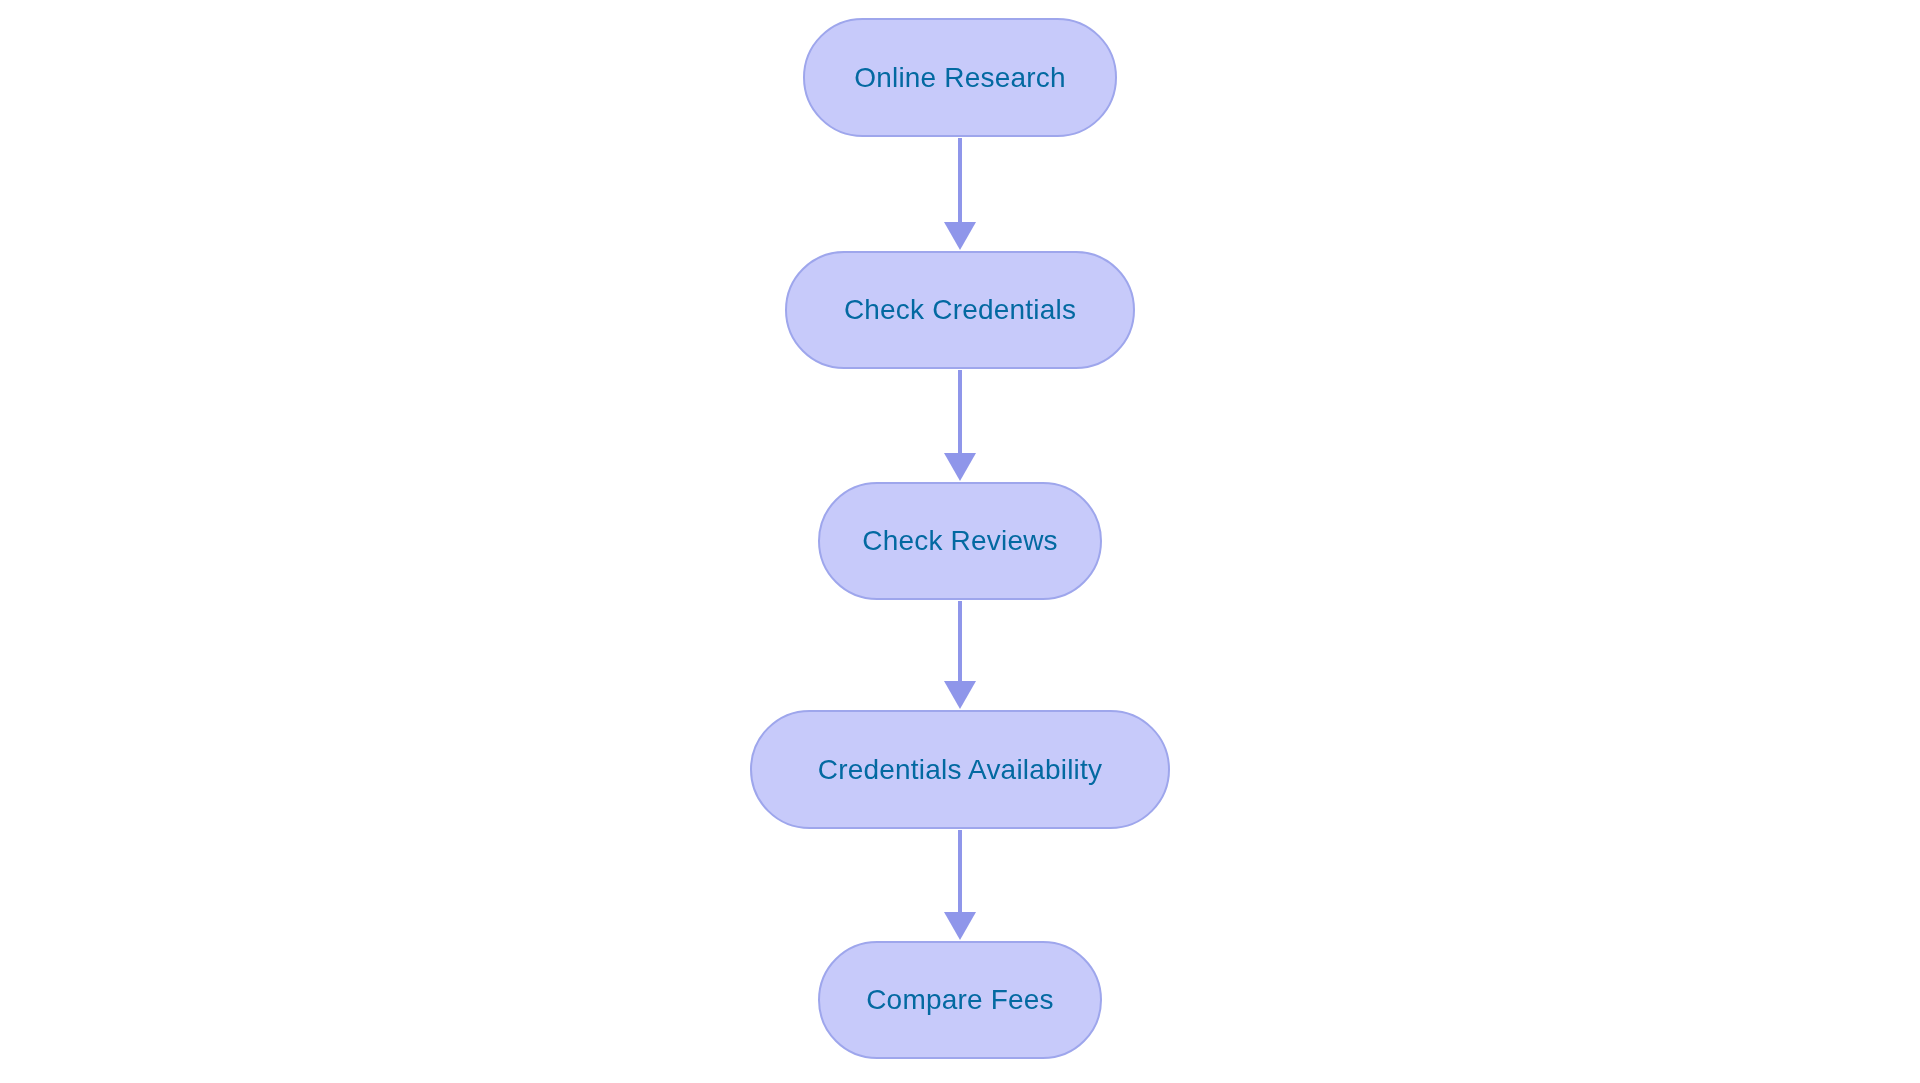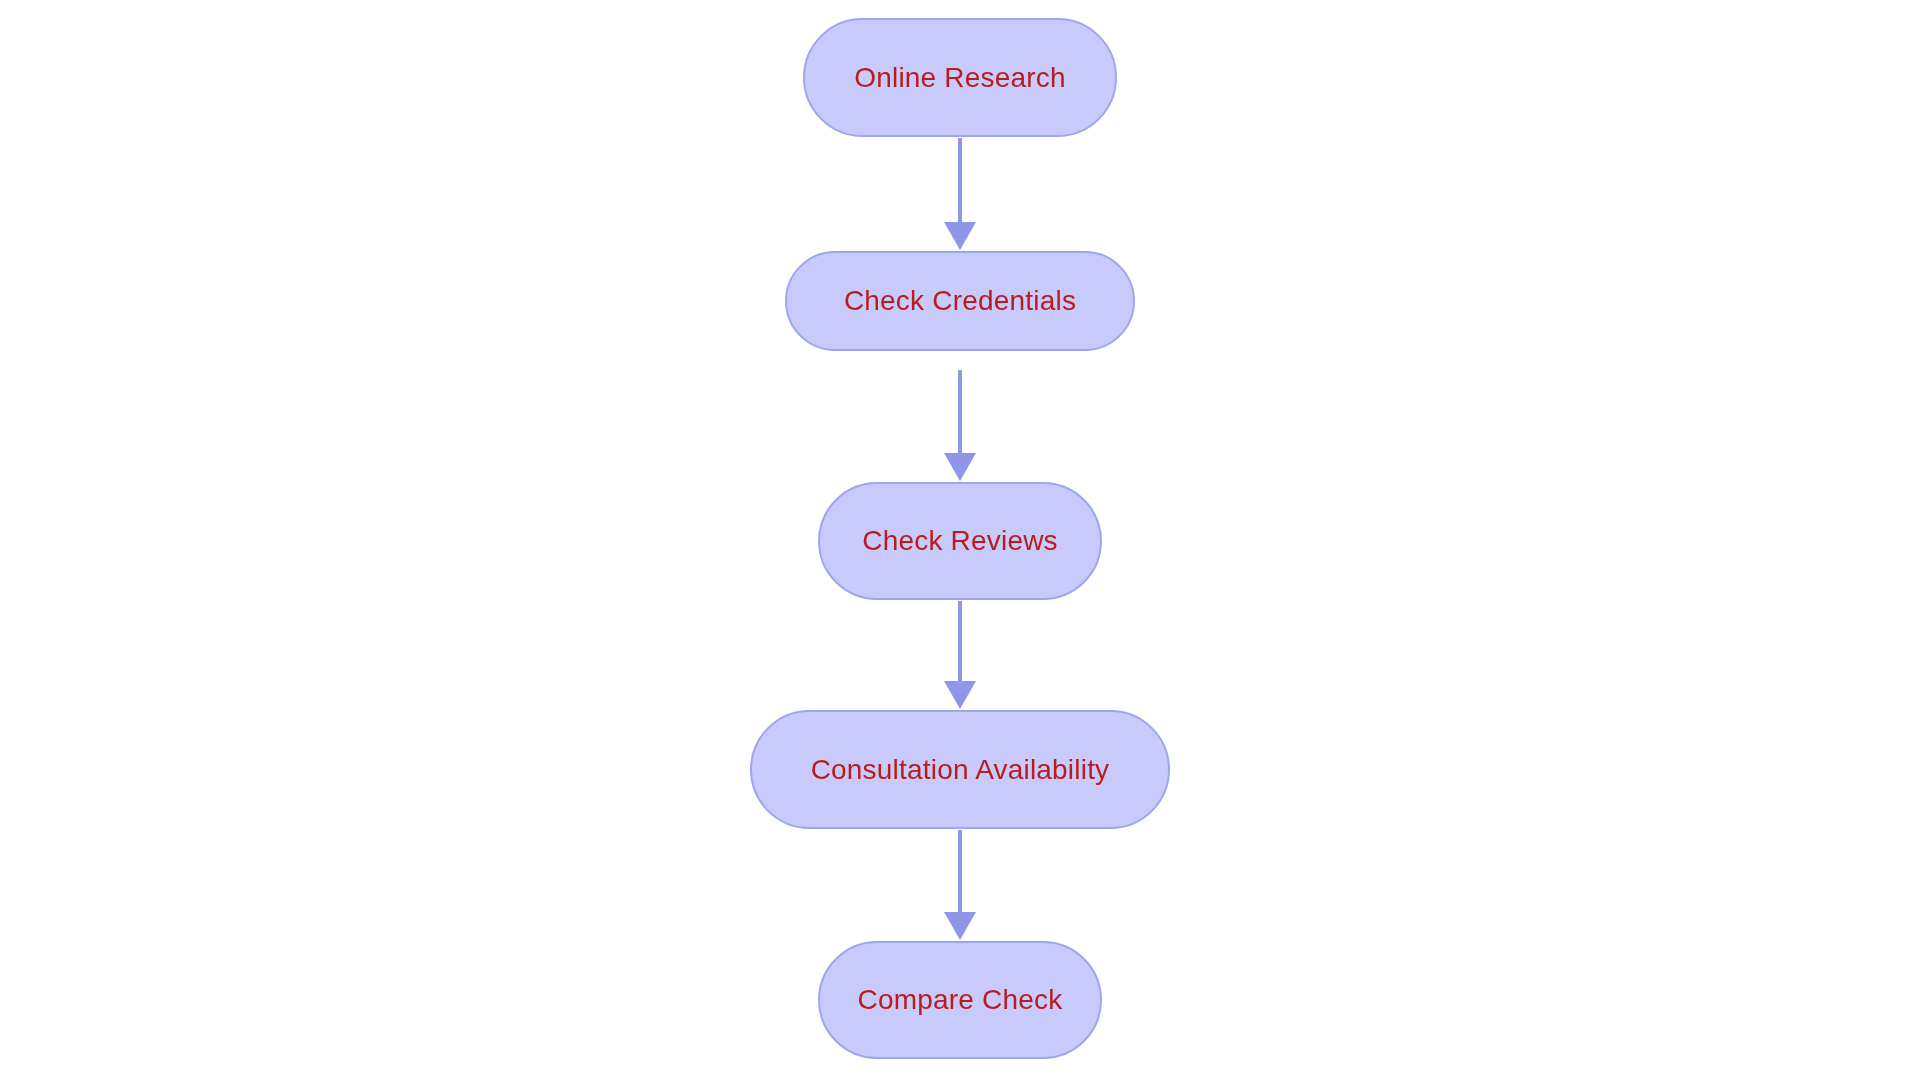--- a/index.html
+++ b/index.html
@@ -18,30 +18,30 @@
     background: #ffffff;
   }
   .node {
     position: absolute;
     display: flex;
     align-items: center;
     justify-content: center;
     background: #c7cafa;
     border: 2px solid #9ea6ec;
     border-radius: 60px;
-    color: #b91c1c;
+    color: #0369a1;
     font-size: 28px;
     font-weight: 500;
     letter-spacing: 0.2px;
     box-sizing: border-box;
     white-space: nowrap;
   }
   
   .n1 { left: 803px;  top: 18px;  width: 314px; height: 119px; }
-  .n2 { left: 785px;  top: 251px; width: 350px; height: 100px; }
+  .n2 { left: 785px;  top: 251px; width: 350px; height: 118px; }
   .n3 { left: 818px;  top: 482px; width: 284px; height: 118px; }
   .n4 { left: 750px;  top: 710px; width: 420px; height: 119px; }
   .n5 { left: 818px;  top: 941px; width: 284px; height: 118px; }
   .arrows {
     position: absolute;
     left: 0; top: 0;
     width: 1920px;
     height: 1083px;
     pointer-events: none;
   }
@@ -76,20 +76,20 @@
 
   <div class="node n2">
     <span>Check Credentials</span>
   </div>
 
   <div class="node n3">
     <span>Check Reviews</span>
   </div>
 
   <div class="node n4">
-    <span>Consultation Availability</span>
+    <span>Credentials Availability</span>
   </div>
 
   <div class="node n5">
-    <span>Compare Check</span>
+    <span>Compare Fees</span>
   </div>
 
 </div>
 
 </body></html>

